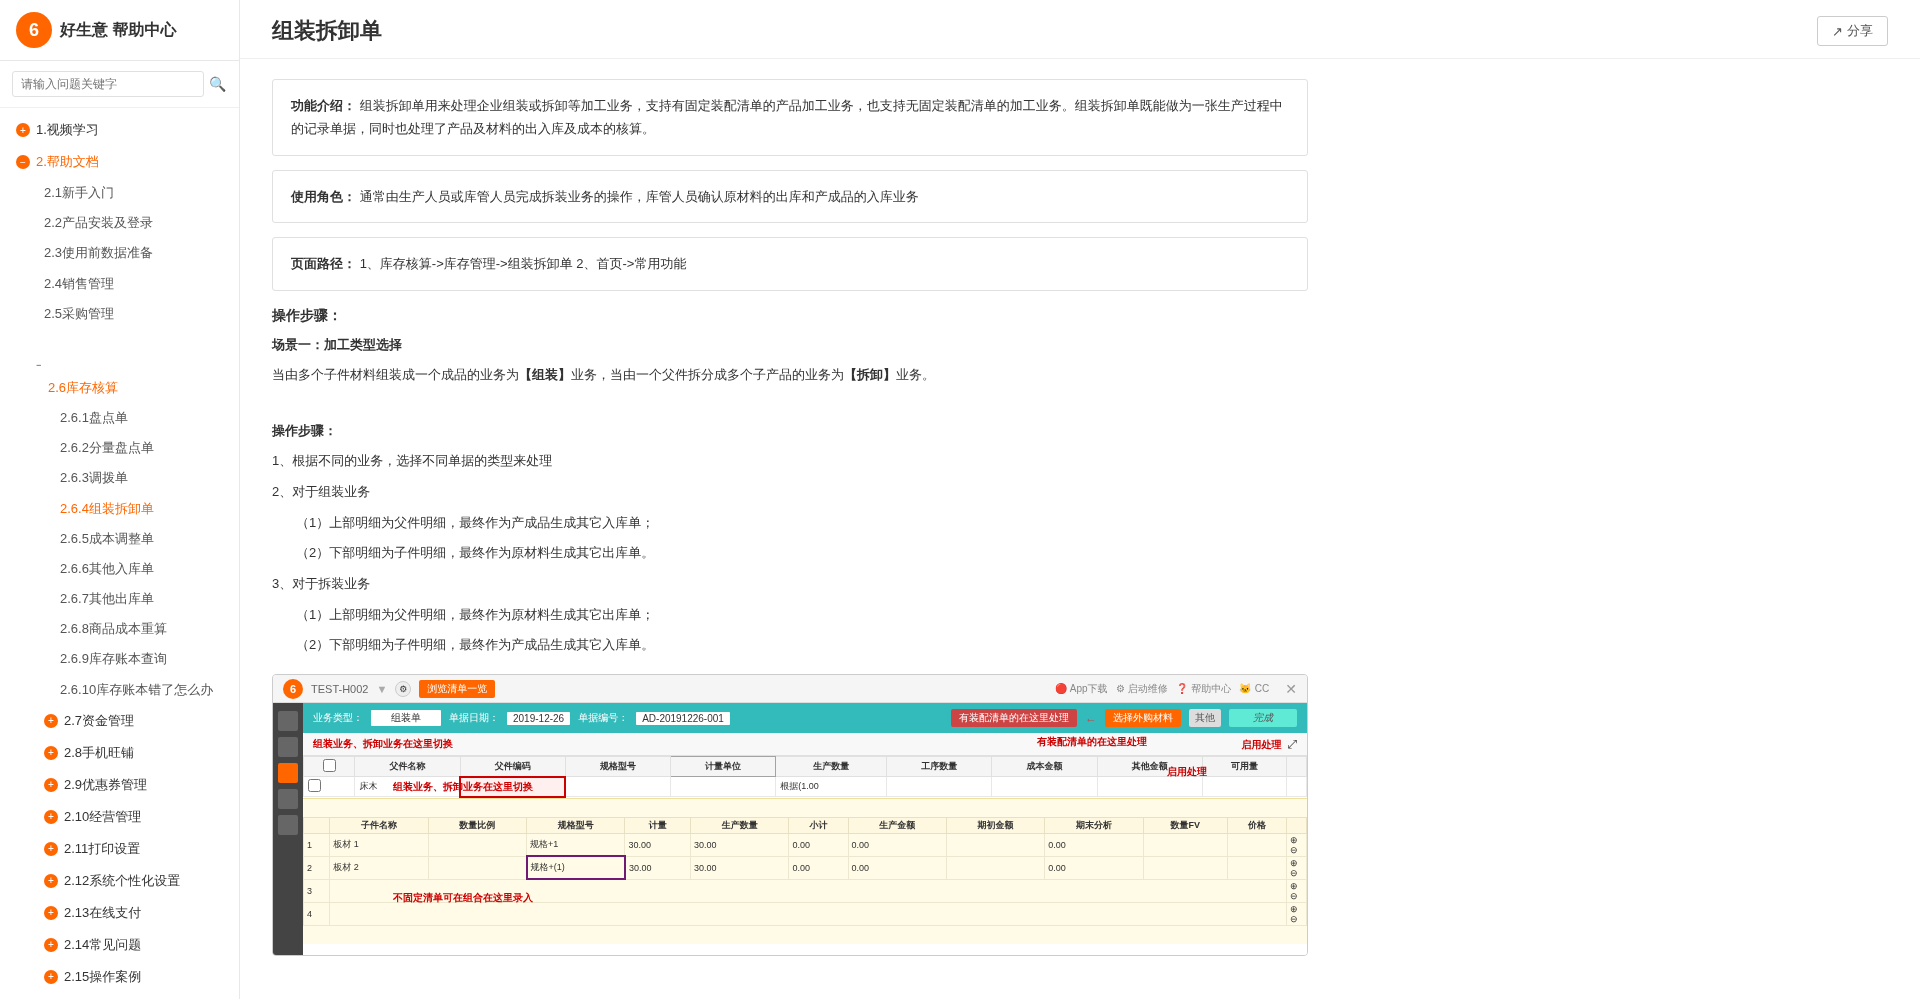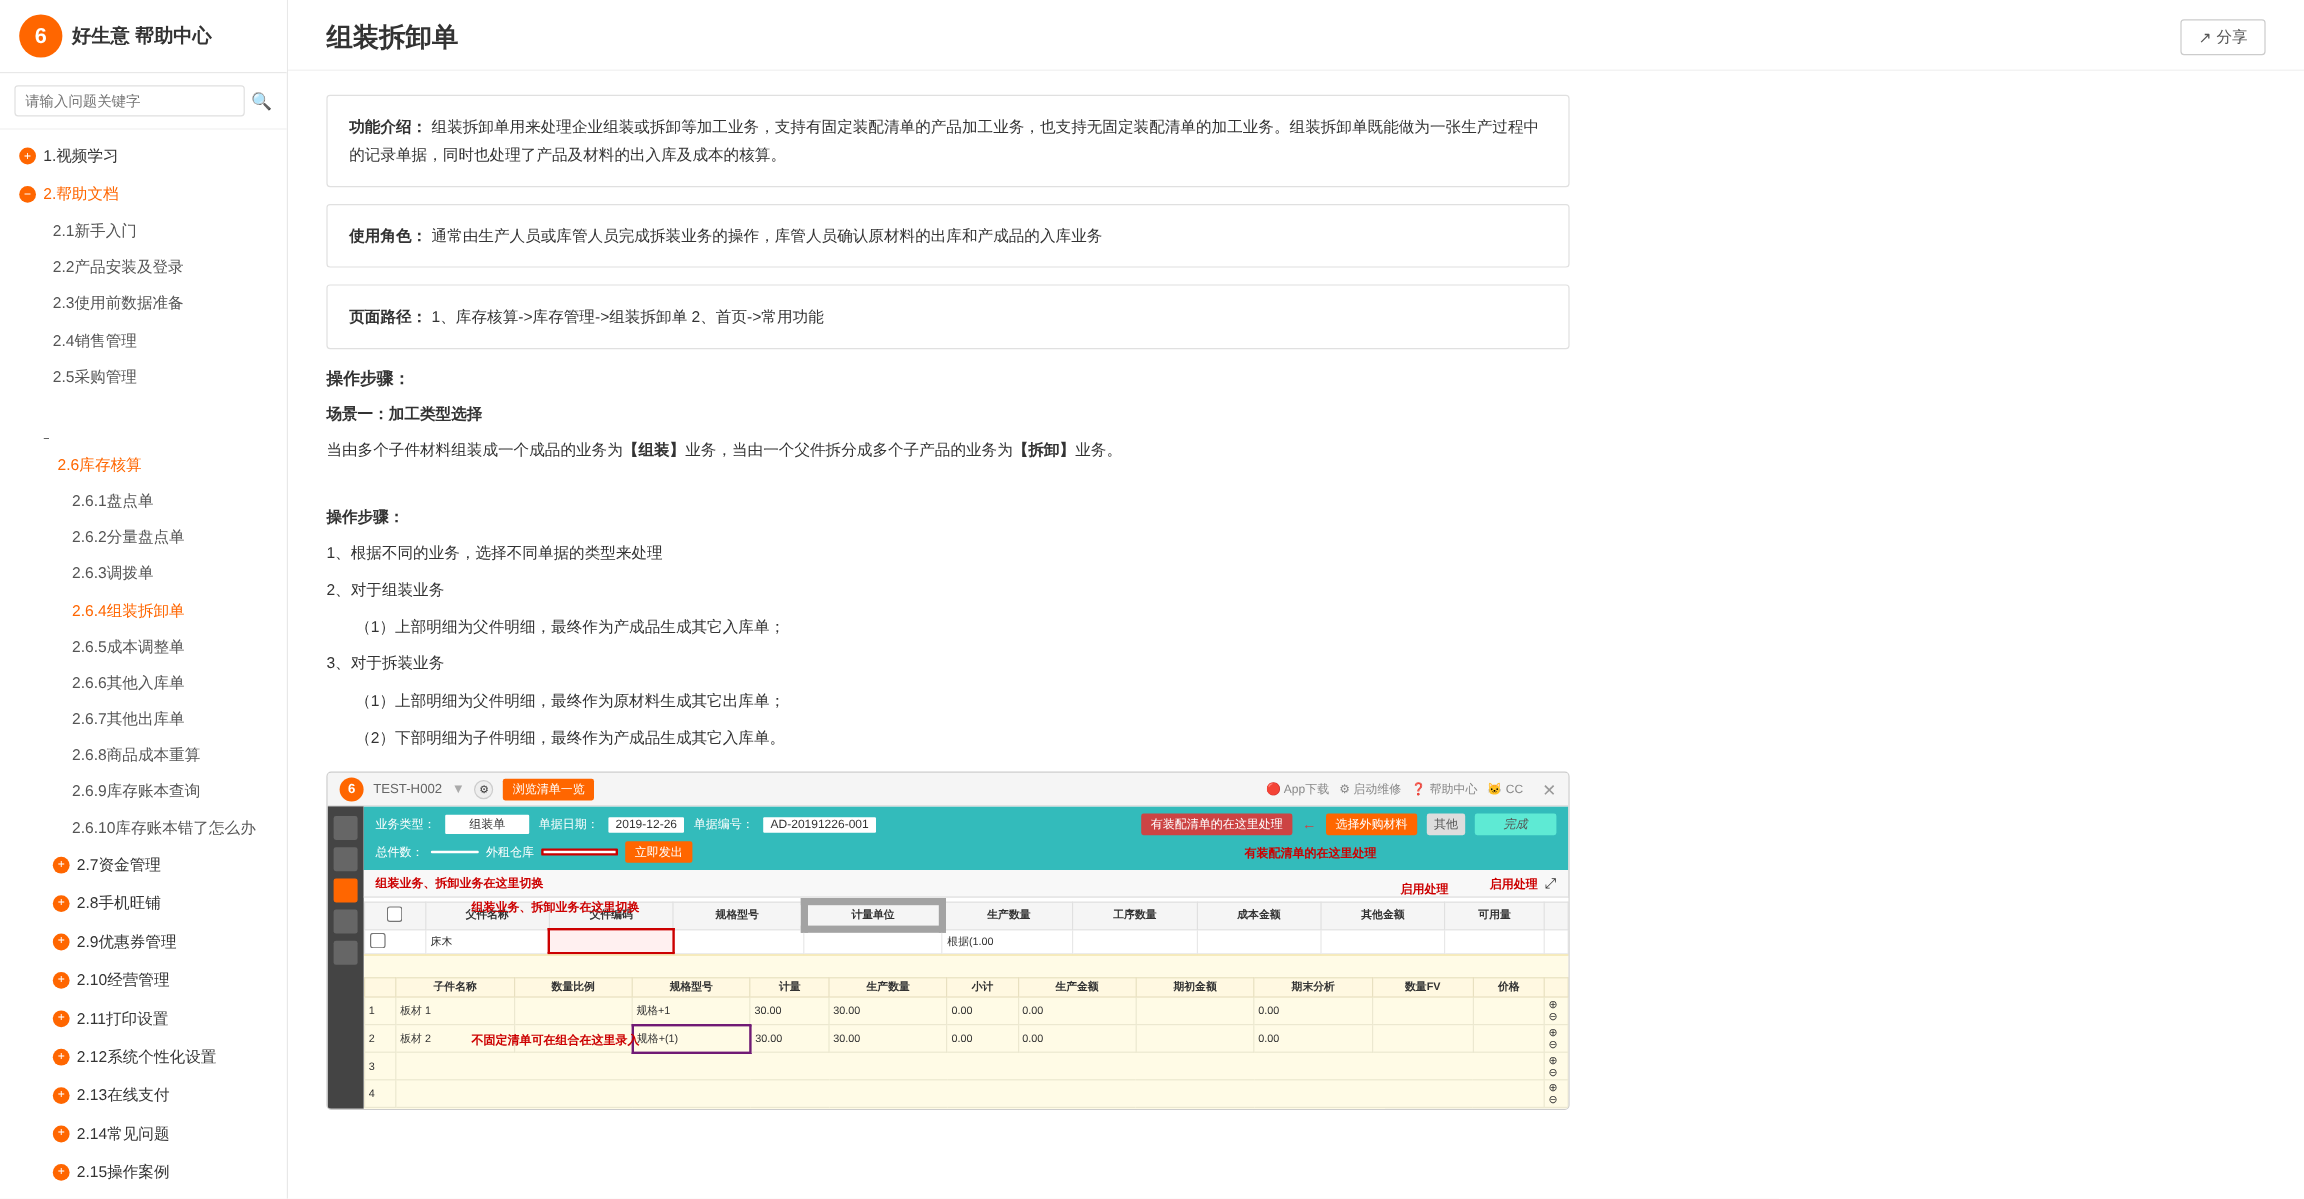--- a/index.html
+++ b/index.html
@@ -249,20 +249,21 @@
     <div class="body-text">
       <p class="bold">场景一：加工类型选择</p>
       <p>
         当由多个子件材料组装成一个成品的业务为<span class="bold">【组装】</span>业务，当由一个父件拆分成多个子产品的业务为<span class="bold">【拆卸】</span>业务。
       </p>
       <br>
       <p class="bold">操作步骤：</p>
       <p>1、根据不同的业务，选择不同单据的类型来处理</p>
       <p>2、对于组装业务</p>
       <p class="indent">（1）上部明细为父件明细，最终作为产成品生成其它入库单；</p>
+      <p class="indent">（2）下部明细为子件明细，最终作为原材料生成其它出库单。</p>
       <p>3、对于拆装业务</p>
       <p class="indent">（1）上部明细为父件明细，最终作为原材料生成其它出库单；</p>
       <p class="indent">（2）下部明细为子件明细，最终作为产成品生成其它入库单。</p>
     </div>
 
     <div class="screenshot-container">
       <div class="screenshot-inner">
 
         <div style="background:#f5f5f5;height:28px;display:flex;align-items:center;padding:0 10px;border-bottom:1px solid #ddd;font-size:11px;gap:8px;">
           <span style="background:#f60;width:20px;height:20px;border-radius:50%;display:inline-flex;align-items:center;justify-content:center;color:#fff;font-size:11px;font-weight:bold;">6</span>
@@ -297,46 +298,39 @@
                 <span>单据日期：</span>
                 <div style="background:#fff;color:#333;padding:1px 6px;border-radius:1px;font-size:10px;">2019-12-26</div>
                 <span>单据编号：</span>
                 <div style="background:#fff;color:#333;padding:1px 6px;border-radius:1px;font-size:10px;">AD-20191226-001</div>
                 <div style="margin-left:auto;background:#c44;color:#fff;padding:2px 8px;border-radius:2px;font-size:10px;cursor:pointer;">有装配清单的在这里处理</div>
                 <span style="color:#c44;font-size:12px;">←</span>
                 <div style="background:#f60;color:#fff;padding:2px 8px;border-radius:2px;font-size:10px;cursor:pointer;">选择外购材料</div>
                 <div style="background:#ddd;color:#555;padding:2px 6px;border-radius:2px;font-size:10px;cursor:pointer;">其他</div>
                 <div style="background:#5eead4;color:#555;padding:2px 24px;border-radius:2px;font-size:10px;cursor:pointer;font-style:italic;">完成</div>
               </div>
-              <div style="display:flex;align-items:center;gap:6px;margin-top:5px;font-size:10px;color:#fff;">
-                <span>总件数：</span>
-                <div style="background:#fff;color:#333;padding:1px 20px;border-radius:1px;font-size:10px;"></div>
-                <span>外租仓库</span>
-                <div style="background:#fff;color:#333;padding:1px 30px;border-radius:1px;border:2px solid #c00;font-size:10px;"></div>
-                <button style="background:#f60;color:#fff;border:none;padding:2px 8px;border-radius:2px;font-size:10px;cursor:pointer;">立即发出</button>
-              </div>
             </div>
 
             <div style="display:flex;align-items:center;background:#f8f8f8;border-bottom:1px solid #e0e0e0;padding:3px 10px;gap:6px;">
               <span style="color:#c00;font-weight:bold;font-size:10px;">组装业务、拆卸业务在这里切换</span>
               <div style="margin-left:auto;">
                 <span style="color:#c00;font-weight:bold;font-size:10px;">启用处理</span>
               </div>
               <span style="font-size:12px;cursor:pointer;">⤢</span>
             </div>
 
             <div style="flex:1;overflow:auto;background:#fff;">
               <table style="width:100%;border-collapse:collapse;font-size:9px;">
                 <thead>
                   <tr style="background:#f5f5f5;">
                     <th style="border:1px solid #e0e0e0;padding:2px 4px;white-space:nowrap;"><input type="checkbox" style=""></th>
                     <th style="border:1px solid #e0e0e0;padding:2px 4px;">父件名称</th>
                     <th style="border:1px solid #e0e0e0;padding:2px 4px;">父件编码</th>
                     <th style="border:1px solid #e0e0e0;padding:2px 4px;">规格型号</th>
-                    <th style="border:6px solid #a3a3a3;padding:2px 4px;">计量单位</th>
+                    <th style="border:1px solid #a3a3a3;padding:2px 4px;">计量单位</th>
                     <th style="border:1px solid #e0e0e0;padding:2px 4px;">生产数量</th>
                     <th style="border:1px solid #e0e0e0;padding:2px 4px;">工序数量</th>
                     <th style="border:1px solid #e0e0e0;padding:2px 4px;">成本金额</th>
                     <th style="border:1px solid #e0e0e0;padding:2px 4px;">其他金额</th>
                     <th style="border:1px solid #e0e0e0;padding:2px 4px;">可用量</th>
                     <th style="border:1px solid #e0e0e0;padding:2px 4px;width:20px;"></th>
                   </tr>
                 </thead>
                 <tbody>
                   <tr>

